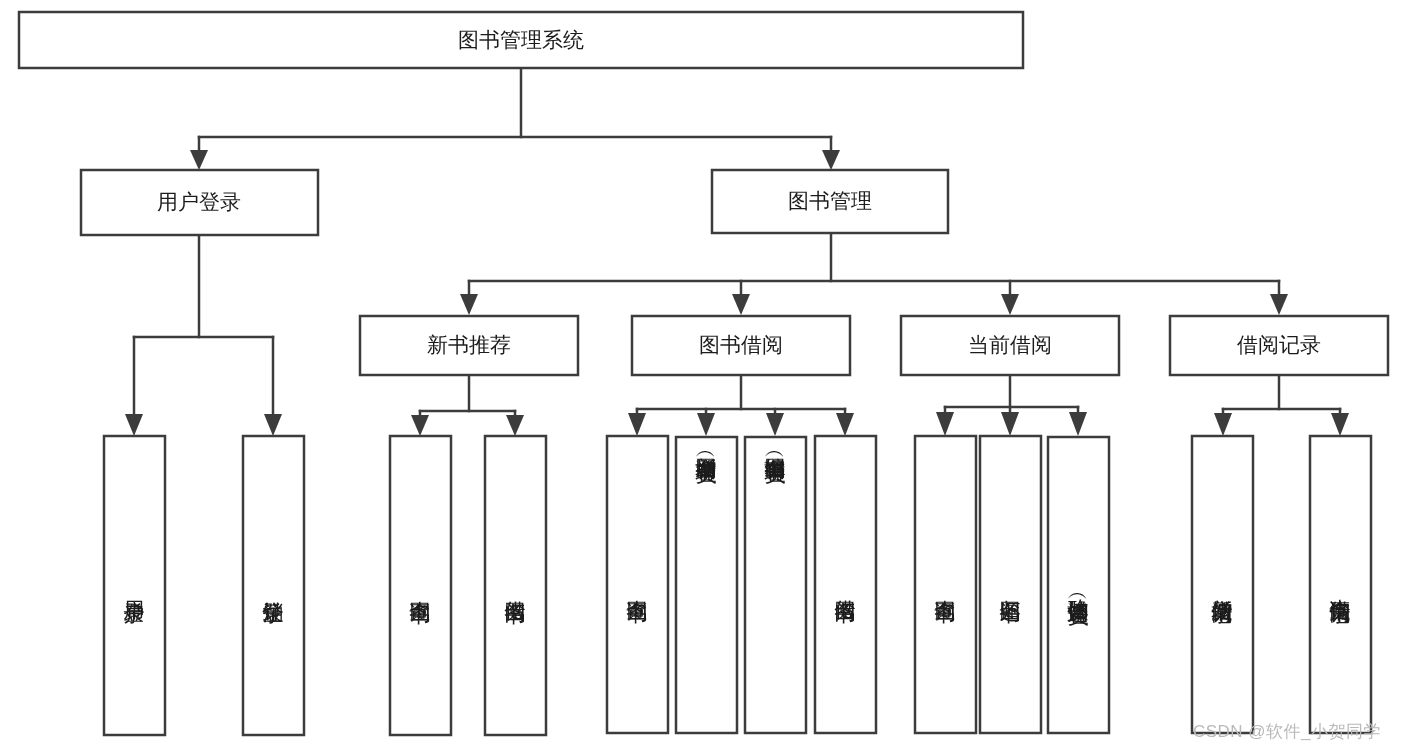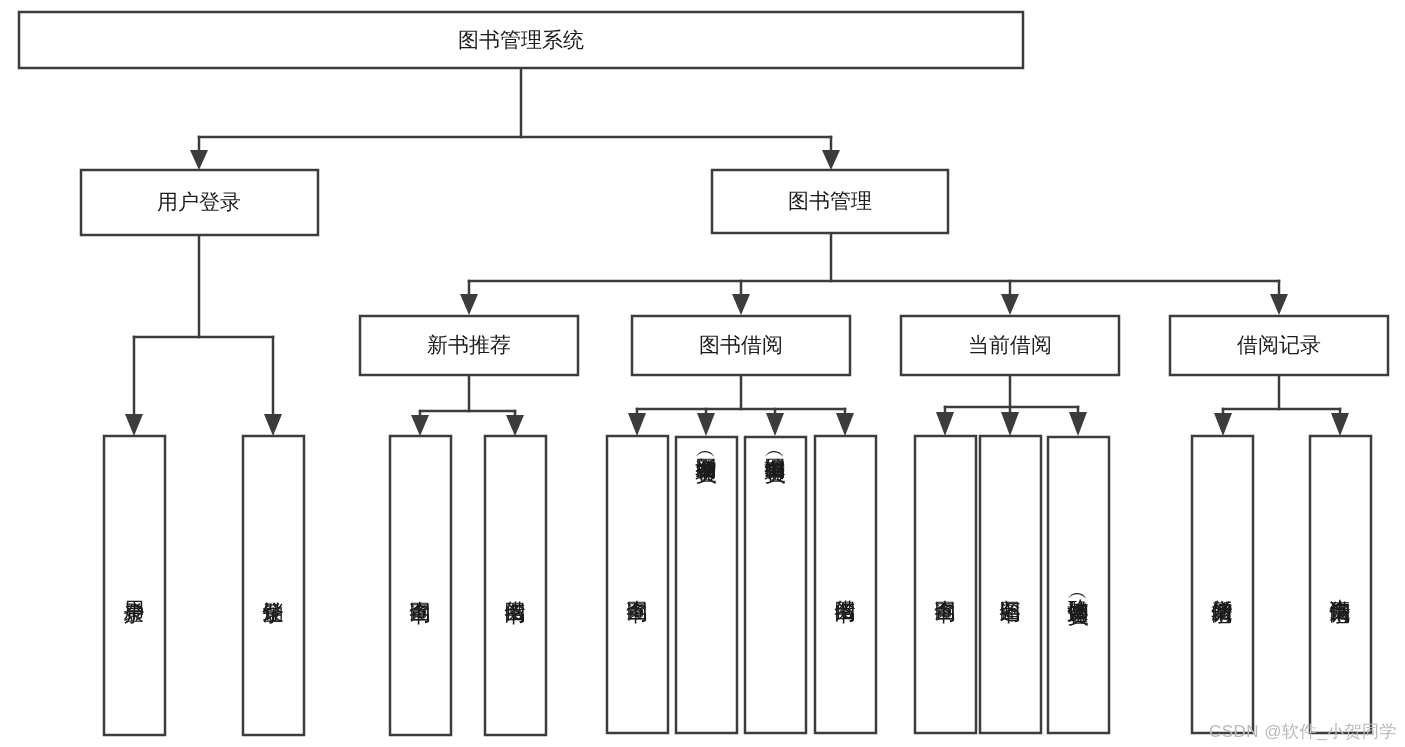--- a/index.html
+++ b/index.html
@@ -56,21 +56,21 @@
     writing-mode: vertical-rl;
     text-orientation: upright;
     letter-spacing: 1px;
     line-height: 1;
     white-space: nowrap;
     text-align: center;
     pointer-events: none;
   }
   .watermark {
     position: absolute;
-    right: 8px;
+    right: 24px;
     bottom: 4px;
     font-family: "Liberation Sans", "DejaVu Sans", sans-serif;
     font-size: 17px;
     color: #b9b9b9;
     letter-spacing: 0.5px;
     white-space: nowrap;
   }
 </style>
 </head>
 <body>

